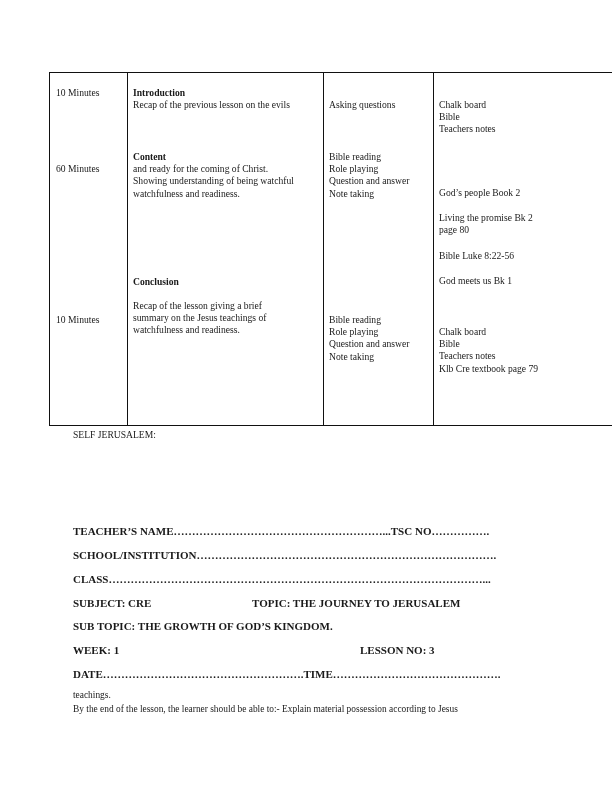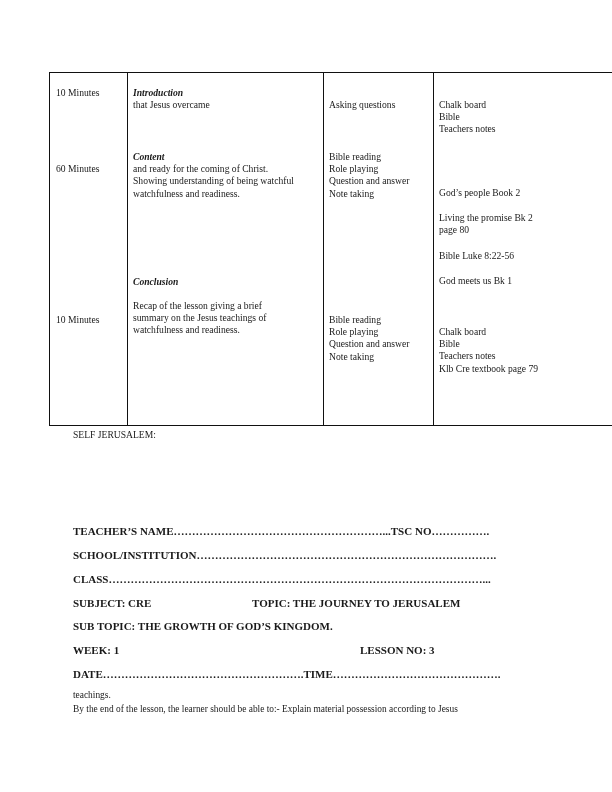--- a/index.html
+++ b/index.html
@@ -6,38 +6,38 @@
   body {
     width: 612px; height: 792px; position: relative; overflow: hidden;
     font-family: "Liberation Serif", serif; color: #1a1a1a; font-size: 9.6px;
   }
   .table {
     position: absolute; left: 49px; top: 72px; width: 581px; height: 354px;
     border: 1.4px solid #111; box-sizing: border-box;
   }
   .vline { position: absolute; top: 0; bottom: 0; width: 0; border-left: 1.2px solid #111; }
   .txt { position: absolute; line-height: 12.2px; white-space: nowrap; }
-  .b { font-weight: bold; font-style: italic; }
+  .b { font-weight: bold; }
   .line { display: block; }
   .justline { display: flex; justify-content: space-between; }
   .form-line { position: absolute; left: 73px; font-weight: bold; font-size: 11px; white-space: nowrap; }
   .plain { position: absolute; left: 73px; font-size: 9.4px; line-height: 14px; }
 </style>
 </head>
 <body>
 
 <div class="table">
   <div class="vline" style="left:77px"></div>
   <div class="vline" style="left:273px"></div>
   <div class="vline" style="left:383px"></div>
 
   <div class="txt" style="left:6px; top:14px">10 Minutes</div>
   <div class="txt" style="left:83px; top:14px; width:186px">
     <span class="line b">Introduction</span>
-    <span class="line">that Jesus overcame</span>
+    <span class="line">Recap of the previous lesson on the evils</span>
   </div>
   <div class="txt" style="left:279px; top:26px">
     <span class="line">Asking  questions</span>
   </div>
   <div class="txt" style="left:389px; top:26px">
     <span class="line">Chalk board</span>
     <span class="line">Bible</span>
     <span class="line">Teachers notes</span>
   </div>
 

